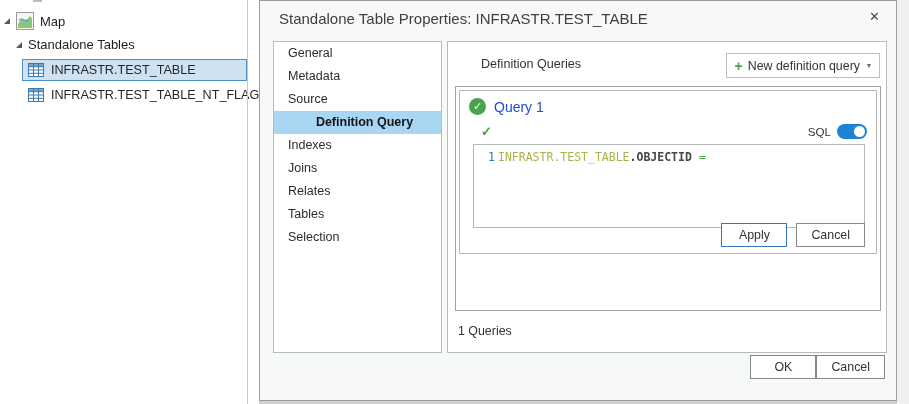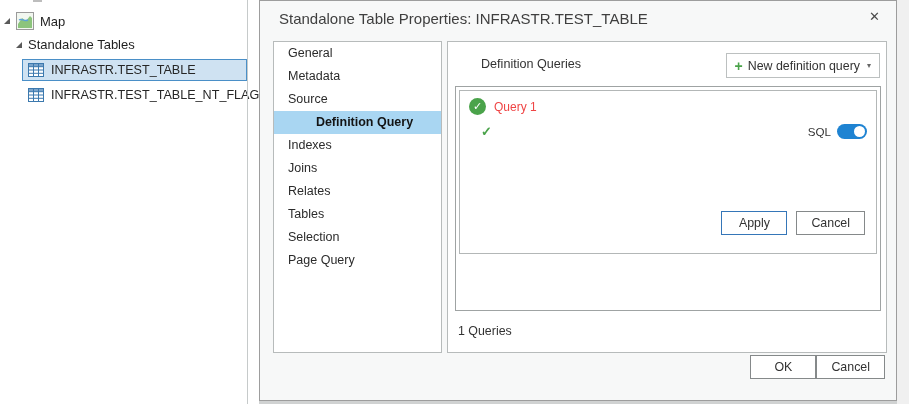--- a/index.html
+++ b/index.html
@@ -37,36 +37,36 @@
                    gap:5px; padding:0 8px; background:#fff; border:1px solid #bcc0c0; font-size:12.4px; color:#333; }
   .plus { color:#4aa34a; font-weight:bold; font-size:14px; }
   .caret { font-size:8px; color:#666; margin-left:2px; }
   .queries-box { position:absolute; left:7px; top:44px; right:5px; bottom:41px;
                  background:#fff; border:1px solid #9fa3a3; }
   .query-card { position:absolute; left:3px; top:3px; right:3px; height:164px;
                 background:#fff; border:1px solid #b3b7b7; }
   .qc-row1 { position:absolute; left:9px; top:7px; display:flex; align-items:center; gap:8px; }
   .check-circle { width:17px; height:17px; border-radius:50%; background:#4aa34a; color:#fff;
                   font-size:11px; line-height:17px; text-align:center; }
-  .qc-title { font-size:12px; color:#ef4444; }
+  .qc-title { font-size:14px; color:#1d4ed8; }
   .qc-row2 { position:absolute; left:0; right:0; top:31px; height:22px; }
   .small-check { position:absolute; left:21px; top:2px; color:#4aa34a; font-size:13px; font-weight:bold; }
   .sql-wrap { position:absolute; right:9px; top:2px; display:flex; align-items:center; gap:6px; }
   .sql-label { font-size:11.6px; color:#333; }
   .toggle { position:relative; width:30px; height:15px; border-radius:8px; background:#1e83d2; }
   .toggle .knob { position:absolute; right:2px; top:2px; width:11px; height:11px; border-radius:50%; background:#fff; }
   .code-box { position:absolute; left:13px; right:11px; top:53px; height:84px;
               background:#fff; border:1px solid #b4b8b8;
               font-family:"DejaVu Sans Mono", monospace; font-size:11.5px; }
   .code-line { padding:5px 0 0 8px; white-space:pre; }
   .ln  { display:inline-block; width:13px; text-align:right; margin-right:3px; color:#2f7bc3; }
   .tbl-ref { color:#acb24a; }
   .fld { color:#474747; font-weight:bold; }
   .op  { color:#48a048; }
-  .qc-btns { position:absolute; right:11px; bottom:18px; display:flex; gap:9px; }
+  .qc-btns { position:absolute; right:11px; bottom:6px; display:flex; gap:9px; }
   .btn { height:24px; min-width:66px; padding:0 14px; background:#fff; border:1px solid #85898a;
          font-size:12.4px; color:#333; text-align:center; line-height:22px; }
   .btn.primary { border-color:#3576b8; }
   .cp-footer-left { position:absolute; left:10px; bottom:14px; font-size:12.4px; color:#333; }
   .cp-footer-right { position:absolute; right:7px; bottom:12px; display:flex; align-items:center; gap:5px;
                      font-size:12.4px; color:#333; }
   .active-q-ico { width:17px; height:14px; }
   .dlg-footer { position:absolute; right:11px; bottom:21px; display:flex; gap:0;padding-left:41px; }
 </style>
 </head>
@@ -125,21 +125,20 @@
     <div class="nav-panel">
       <div class="nav-item">General</div>
       <div class="nav-item">Metadata</div>
       <div class="nav-item">Source</div>
       <div class="nav-item sel">Definition Query</div>
       <div class="nav-item">Indexes</div>
       <div class="nav-item">Joins</div>
       <div class="nav-item">Relates</div>
       <div class="nav-item">Tables</div>
       <div class="nav-item">Selection</div>
-      <div class="nav-item">Page Query</div>
     </div>
 
     <div class="content-panel">
       <div class="cp-header-label">Definition Queries</div>
       <div class="new-query-btn">
         <span class="plus">+</span>
         <span>New definition query</span>
         <span class="caret">▾</span>
       </div>
 
@@ -151,20 +150,23 @@
           </div>
           <div class="qc-row2">
             <span class="small-check">✓</span>
             <span class="sql-wrap">
               <span class="sql-label">SQL</span>
               <span class="toggle">
                   <span class="knob"></span>
                 </span>
             </span>
           </div>
+          <div class="code-box">
+            <div class="code-line"><span class="ln">1</span><span class="tbl-ref">INFRASTR.TEST_TABLE</span><span class="fld">.OBJECTID</span><span class="op"> =</span></div>
+          </div>
           <div class="qc-btns">
             <div class="btn primary">Apply</div>
             <div class="btn">Cancel</div>
           </div>
         </div>
       </div>
 
       <div class="cp-footer-left">1 Queries</div>
     </div>
 

